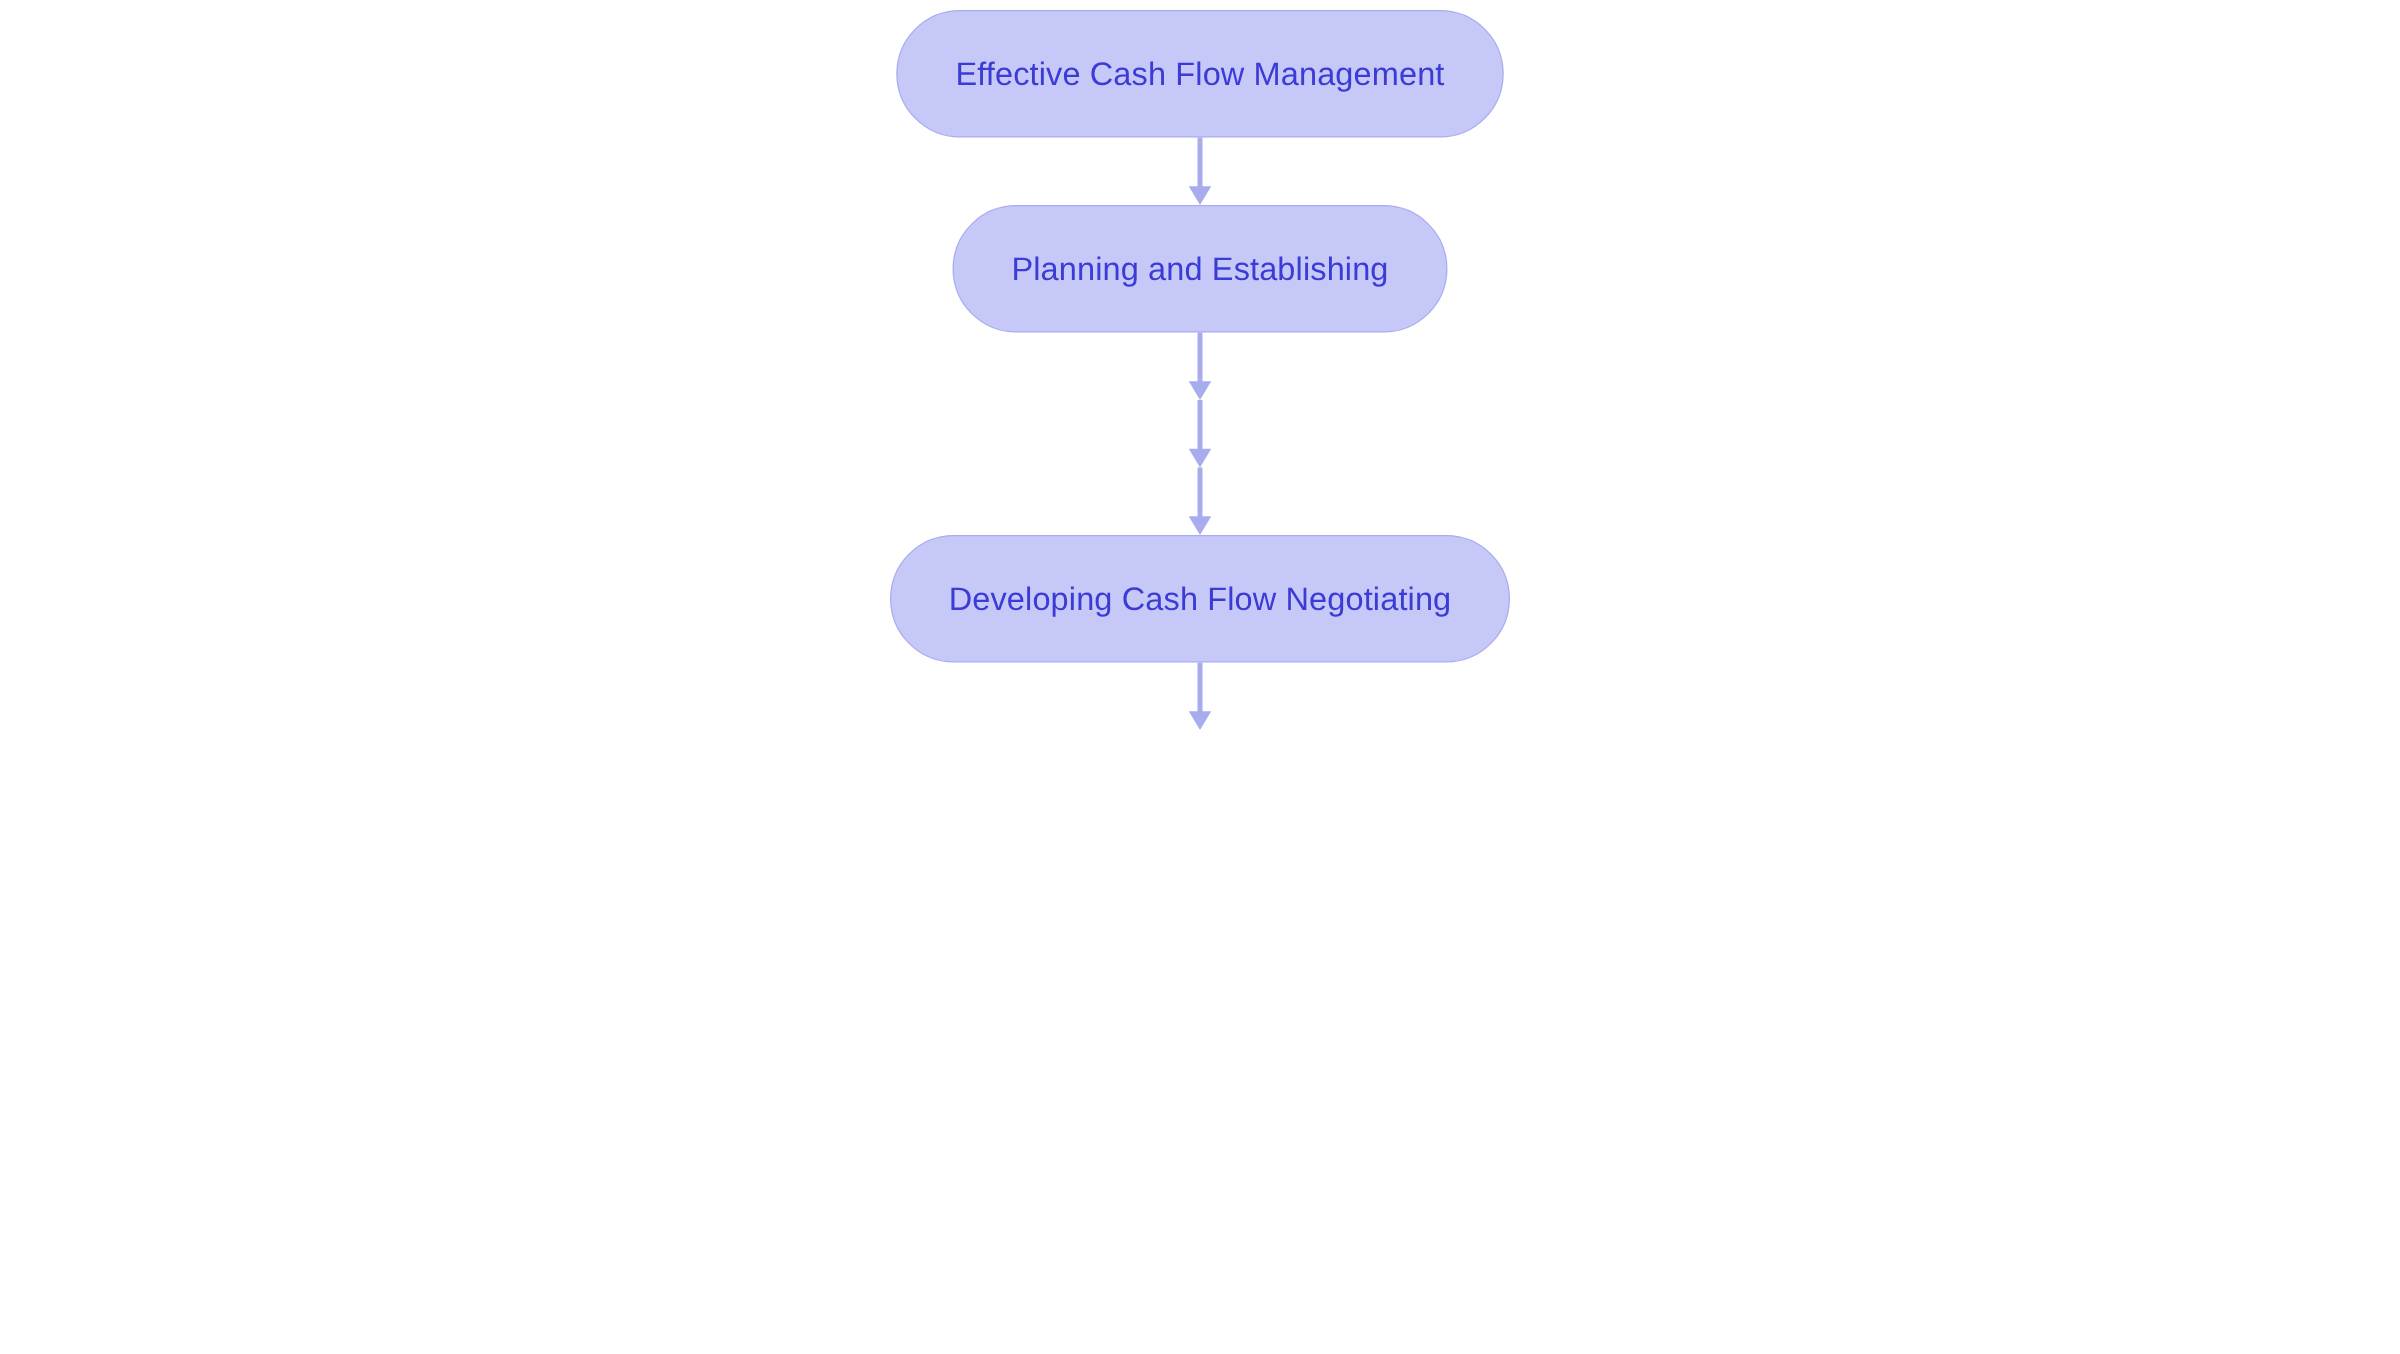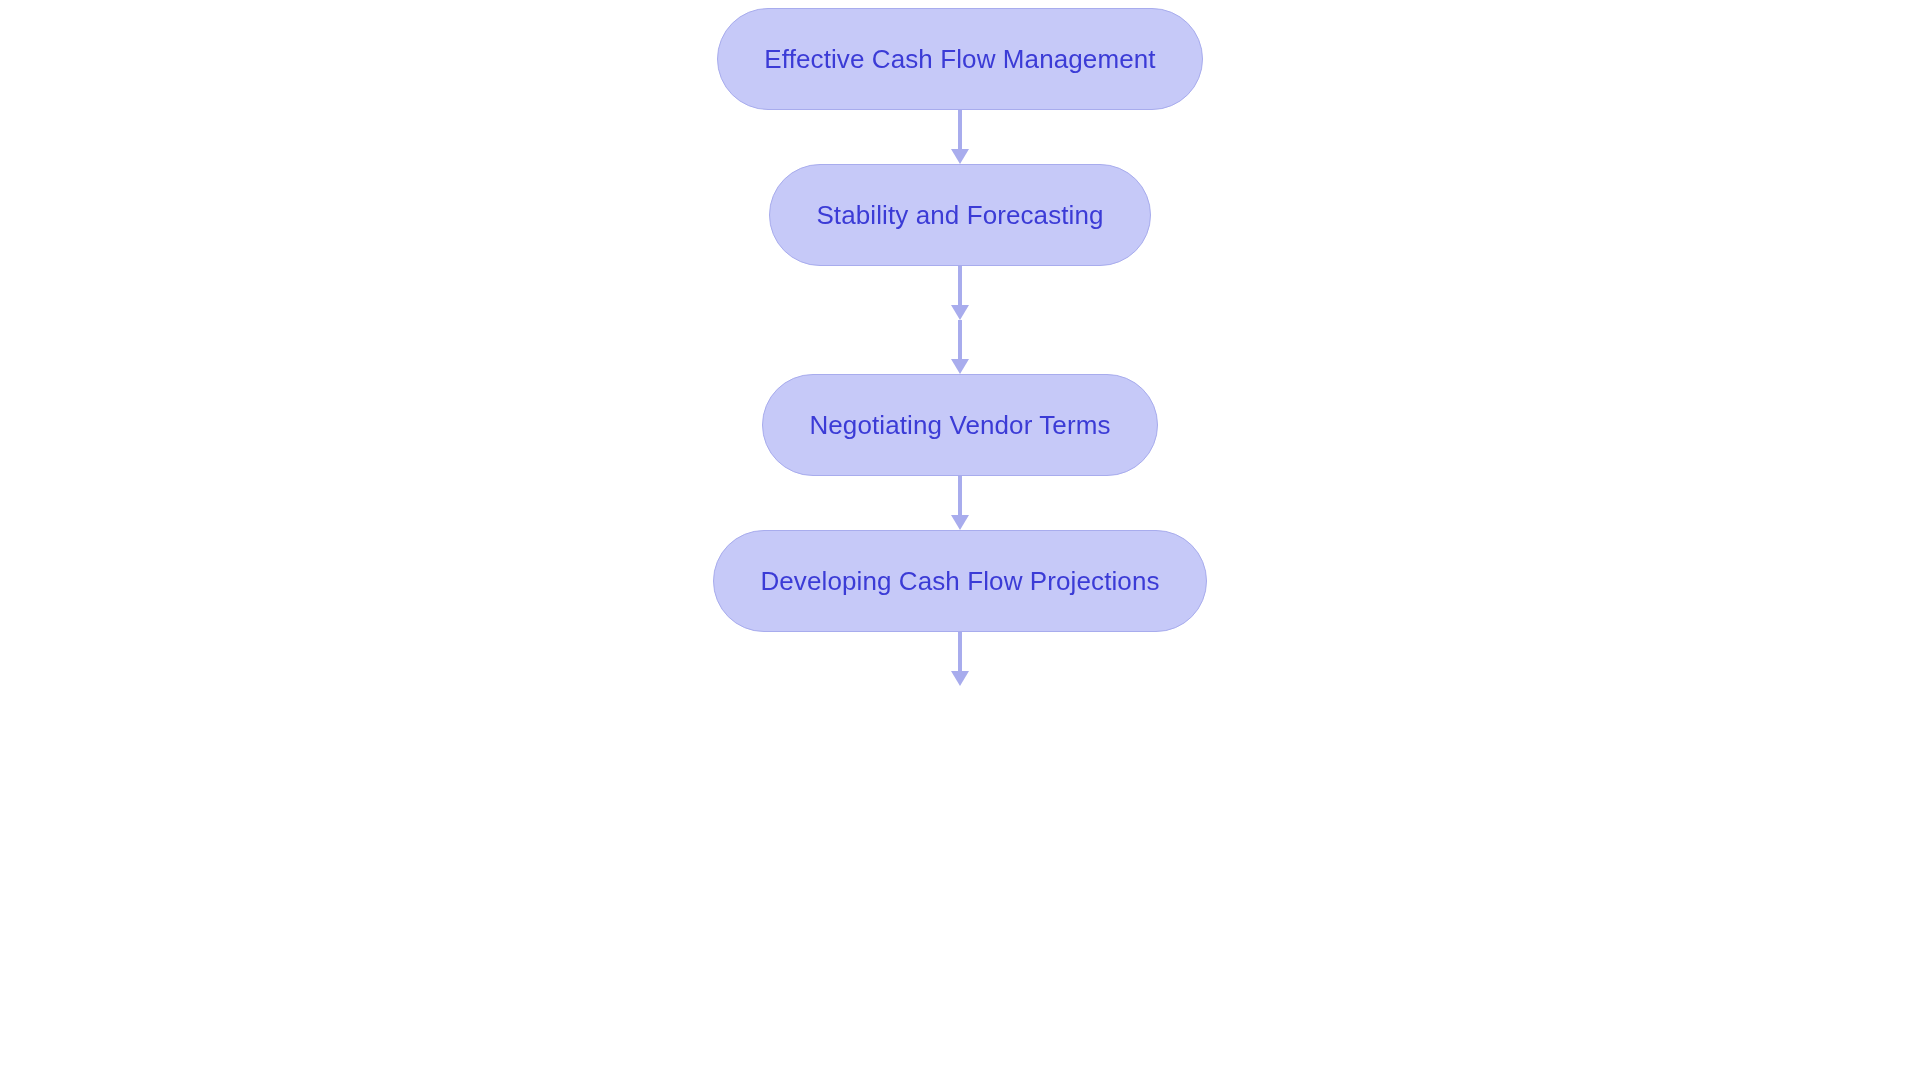--- a/index.html
+++ b/index.html
@@ -96,45 +96,42 @@
     <div class="node">
       <span>Effective Cash Flow Management</span>
     </div>
 
     <div class="connector" style="height:54px;">
       <div class="line"></div>
       <div class="head"></div>
     </div>
 
     <div class="node">
-      <span>Stability and Forecasting</span>
+      <span>Planning and Establishing</span>
     </div>
 
     <div class="connector" style="height:54px;">
       <div class="line"></div>
       <div class="head"></div>
     </div>
 
 
     <div class="connector" style="height:54px;">
       <div class="line"></div>
       <div class="head"></div>
     </div>
 
-    <div class="node">
-      <span>Negotiating Vendor Terms</span>
-    </div>
 
     <div class="connector" style="height:54px;">
       <div class="line"></div>
       <div class="head"></div>
     </div>
 
     <div class="node">
-      <span>Developing Cash Flow Projections</span>
+      <span>Developing Cash Flow Negotiating</span>
     </div>
 
     <div class="connector" style="height:54px;">
       <div class="line"></div>
       <div class="head"></div>
     </div>
 
 
   </div>
 </div>

